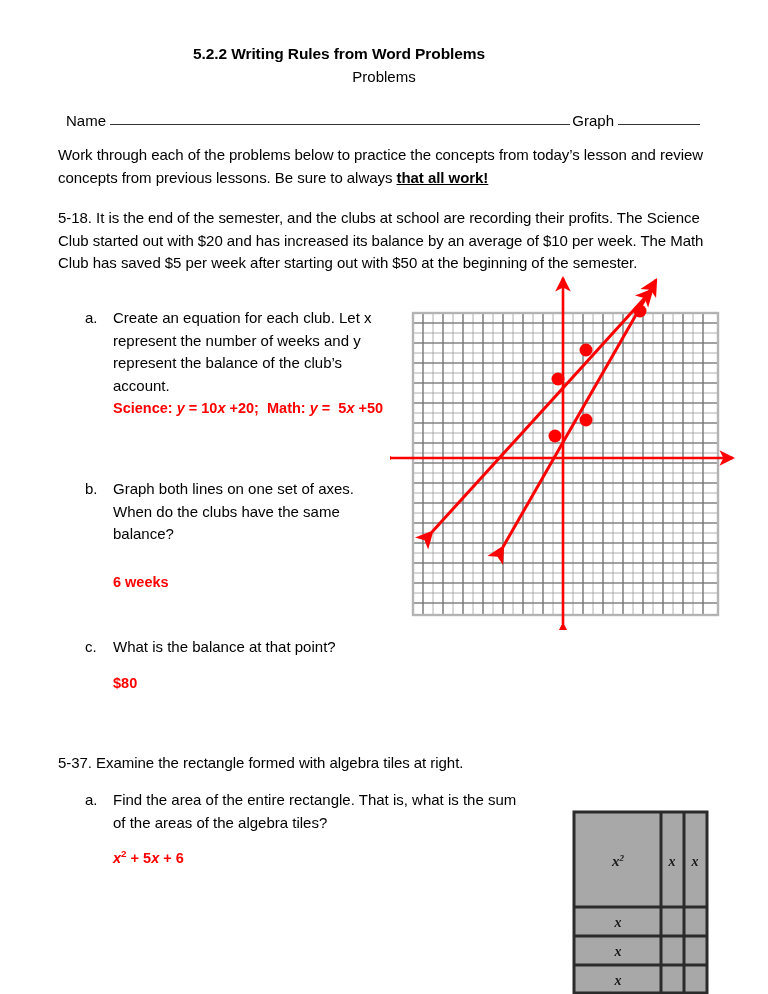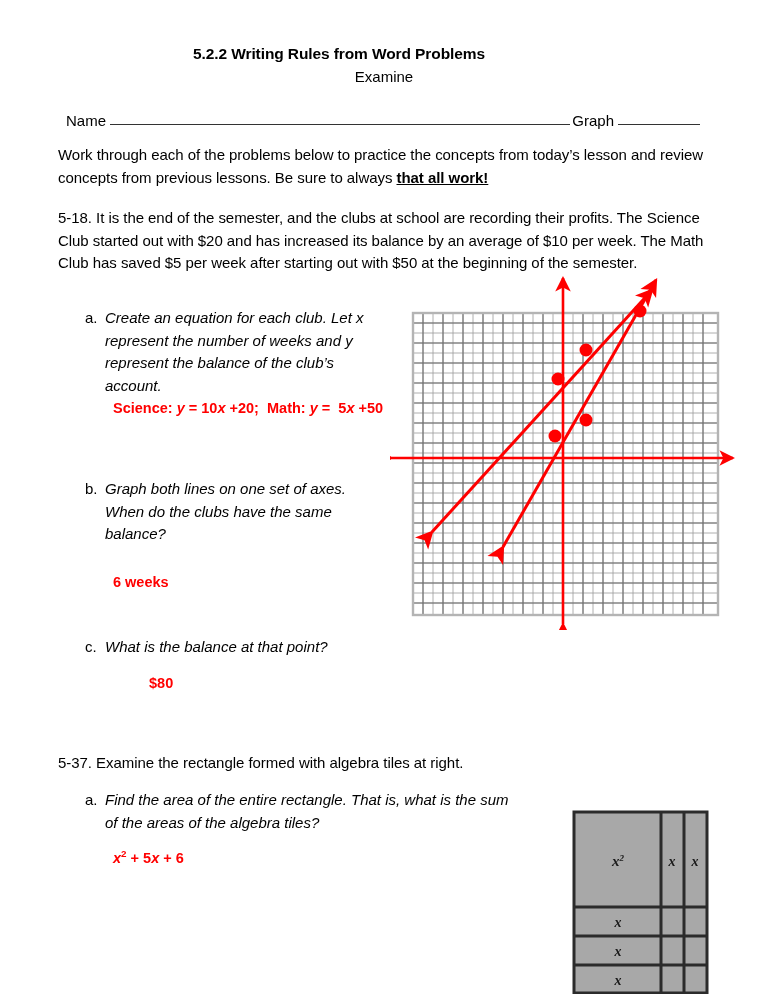--- a/index.html
+++ b/index.html
@@ -78,37 +78,36 @@
     line-height: 22.5px;
   }
   .subitem .marker {
     position: absolute;
     left: 0; top: 0;
     width: 22px;
     text-align: left;
   }
   .subitem .stext {
     display: block;
-    margin-left: 20px;
-    font-style: italic;
+    margin-left: 28px;
   }
   #q536a { left: 85px; top: 307px; width: 300px; }
   #q536b { left: 85px; top: 478px; width: 300px; }
   #q536c { left: 85px; top: 636px; width: 320px; }
   #q537a { left: 85px; top: 789px; width: 440px; }
 
   .answer {
     position: absolute;
     color: #ff0000;
     font-weight: bold;
     font-size: 14.5px;
   }
   #ans536a { left: 113px; top: 400px; white-space: nowrap; }
   #ans536b { left: 113px; top: 562px; margin-top: 12px; }
-  #ans536c { left: 113px; top: 675px; margin-left: 36px; }
+  #ans536c { left: 113px; top: 675px; }
   #ans537a { left: 113px; top: 848px; }
   .answer i { font-style: italic; }
   .answer sup { font-size: 0.68em; vertical-align: super; }
 
   
   #graph-figure {
     position: absolute;
     left: 390px; top: 272px;
     width: 345px;
     height: 358px;
@@ -123,21 +122,21 @@
     height: 184px;
   }
   #tiles-figure svg { display: block; }
 </style>
 </head>
 <body>
 
 <div class="page">
 
   <div class="doc-title">5.2.2 Writing Rules from Word Problems</div>
-  <div class="doc-subtitle">Examine</div>
+  <div class="doc-subtitle">Problems</div>
 
   <div class="name-row">
     <span class="nr-label">Name</span>
     <span class="nr-rule"></span>
     <span class="nr-label">Graph</span>
     <span class="nr-rule short"></span>
   </div>
 
   <div class="para" id="intro-para">
     <span>Work through each of the problems below to practice the concepts from today’s lesson and review concepts from previous lessons. Be sure to always </span><span class="bold-underline">that all work!</span>

